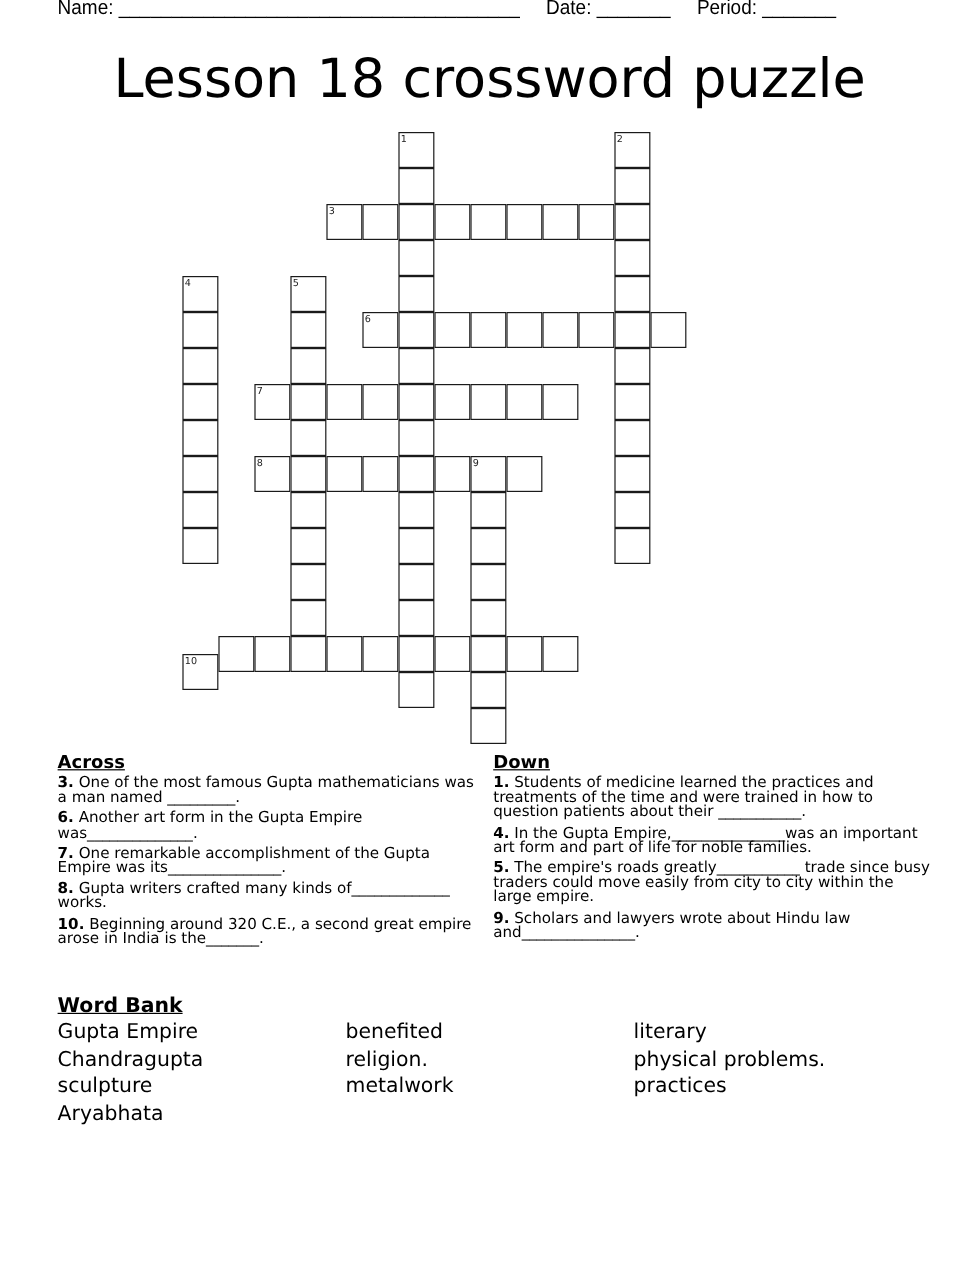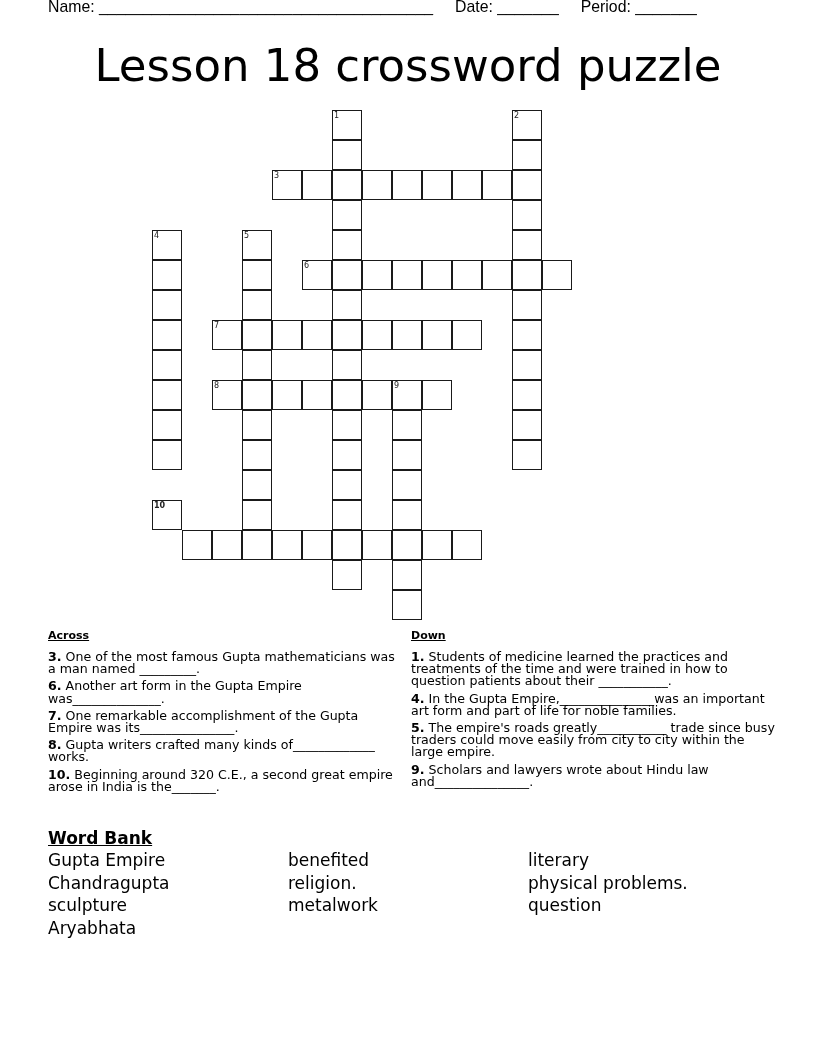--- a/index.html
+++ b/index.html
@@ -22,21 +22,21 @@
     position: absolute; top: 0px; left: 1px; font-family: "DejaVu Sans", sans-serif;
     font-size: 8px; line-height: 9px; color: #222;
   }
   .clues {
     position: absolute; top: 628px; font-family: "DejaVu Sans", sans-serif;
     font-size: 12.6px; line-height: 12.2px;
   }
   .clues.across { left: 48px; width: 350px; }
   .clues.down { left: 411px; width: 365px; }
   .clues h3 {
-    margin: 0 0 8px 0; font-size: 11px; font-weight: bold; text-decoration: underline; line-height: 15px;
+    margin: 0 0 3px 0; font-size: 15px; font-weight: bold; text-decoration: underline; line-height: 15px;
   }
   .clue { margin: 0 0 5px 0; }
   .clue b { font-weight: bold; }
   .wordbank {
     position: absolute; top: 827px; left: 48px; width: 720px;
     font-family: "DejaVu Sans", sans-serif; font-size: 17px;
   }
   .wordbank h3 {
     margin: 0; font-size: 17px; font-weight: bold; text-decoration: underline; line-height: 22px;
   }
@@ -141,21 +141,21 @@
       <span class="num">9</span>
     </div>
     <div class="cell" style="left: 422px; top: 380px;"></div>
     <div class="cell" style="left: 392px; top: 410px;"></div>
     <div class="cell" style="left: 392px; top: 440px;"></div>
     <div class="cell" style="left: 392px; top: 470px;"></div>
     <div class="cell" style="left: 392px; top: 500px;"></div>
     <div class="cell" style="left: 392px; top: 530px;"></div>
     <div class="cell" style="left: 392px; top: 560px;"></div>
     <div class="cell" style="left: 392px; top: 590px;"></div>
-    <div class="cell" style="left: 152px; top: 500px; font-weight: bold;">
+    <div class="cell" style="left: 152px; top: 545px;">
       <span class="num">10</span>
     </div>
     <div class="cell" style="left: 182px; top: 530px;"></div>
     <div class="cell" style="left: 212px; top: 530px;"></div>
     <div class="cell" style="left: 242px; top: 530px;"></div>
     <div class="cell" style="left: 272px; top: 530px;"></div>
     <div class="cell" style="left: 302px; top: 530px;"></div>
     <div class="cell" style="left: 362px; top: 530px;"></div>
     <div class="cell" style="left: 422px; top: 530px;"></div>
     <div class="cell" style="left: 452px; top: 530px;"></div>
@@ -182,16 +182,16 @@
   <h3>Word Bank</h3>
   <div class="wb-grid">
     <div>Gupta Empire</div>
     <div>benefited</div>
     <div>literary</div>
     <div>Chandragupta</div>
     <div>religion.</div>
     <div>physical problems.</div>
     <div>sculpture</div>
     <div>metalwork</div>
-    <div>question</div>
+    <div>practices</div>
     <div>Aryabhata</div>
   </div>
 </div>
 
 </body></html>

